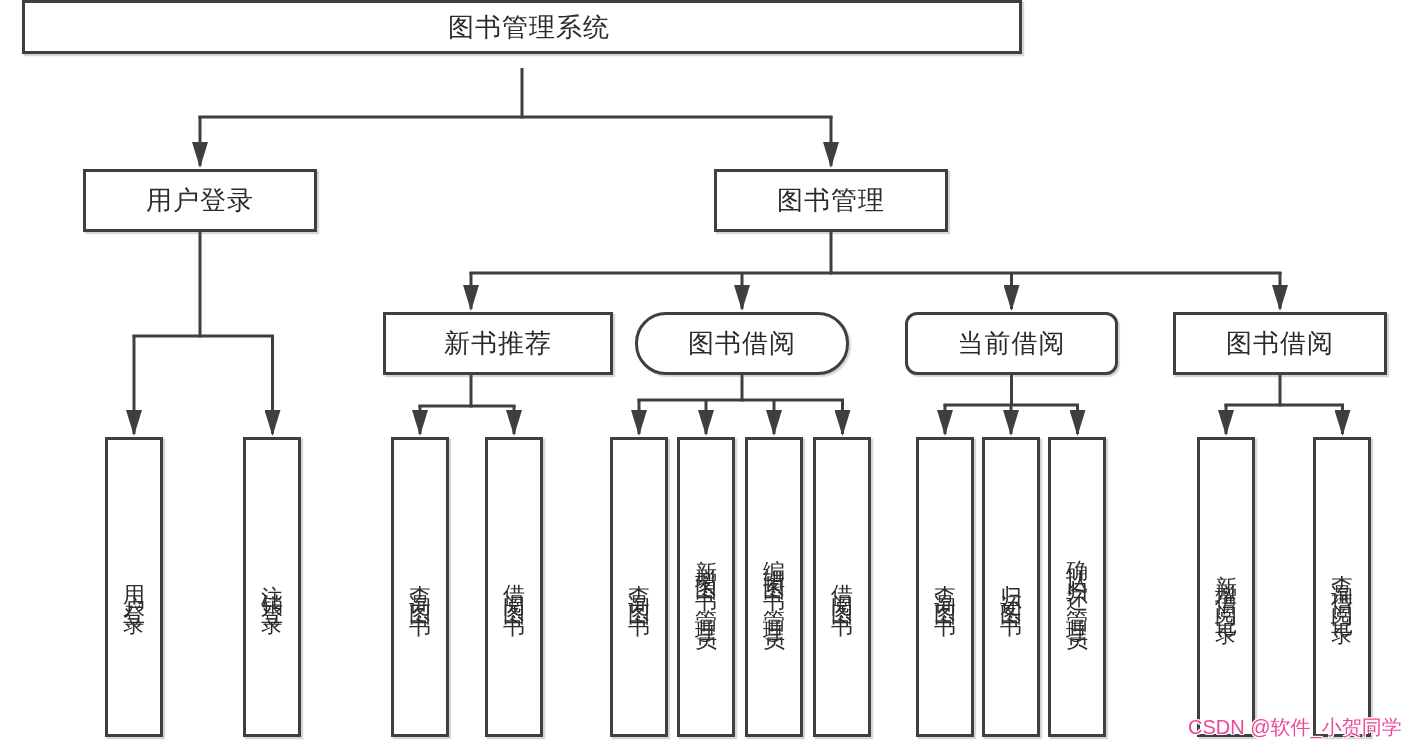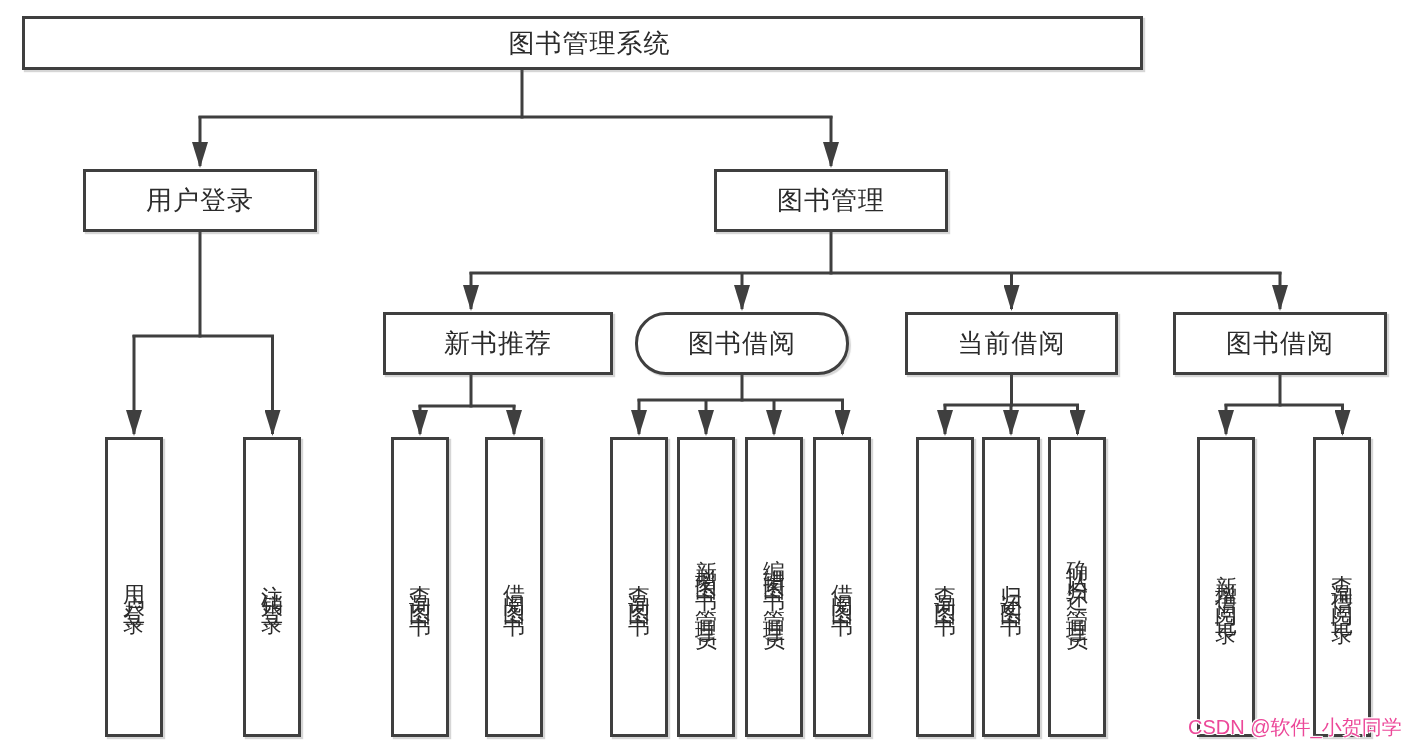--- a/index.html
+++ b/index.html
@@ -125,38 +125,38 @@
     </g>
 
     <g>
       <line class="wire" x1="1280" y1="374" x2="1280" y2="406.5"></line>
       <line class="wire" x1="1224.5" y1="405" x2="1344" y2="405"></line>
       <line class="wire" x1="1226" y1="404" x2="1226" y2="434" marker-end="url(#arr)"></line>
       <line class="wire" x1="1342.5" y1="404" x2="1342.5" y2="434" marker-end="url(#arr)"></line>
     </g>
   </svg>
 
-  <div class="node hbox" style="left:22px; top:16px; width:1121px; height:54px;padding-left:14px;">
+  <div class="node hbox" style="left:22px; top:0; width:1000px; height:54px;padding-left:14px;">
     <span>图书管理系统</span>
   </div>
 
   <div class="node hbox" style="left:83px; top:169px; width:234px; height:63px;">
     <span>用户登录</span>
   </div>
   <div class="node hbox" style="left:714px; top:169px; width:234px; height:63px;text-align:right;">
     <span>图书管理</span>
   </div>
 
   <div class="node hbox" style="left:383px; top:312px; width:230px; height:63px;">
     <span>新书推荐</span>
   </div>
   <div class="node hbox" style="left:635px; top:312px; width:214px; height:63px;border-radius:31px;">
     <span>图书借阅</span>
   </div>
-  <div class="node hbox" style="left:905px; top:312px; width:213px; height:63px;">
+  <div class="node hbox" style="left:905px; top:312px; width:213px; height:63px;border-radius:12px;">
     <span>当前借阅</span>
   </div>
   <div class="node hbox" style="left:1173px; top:312px; width:214px; height:63px;">
     <span>图书借阅</span>
   </div>
 
   <div class="node vbox" style="left:105px;">
     <span class="vtext">用户登录</span>
   </div>
   <div class="node vbox" style="left:243px;">

